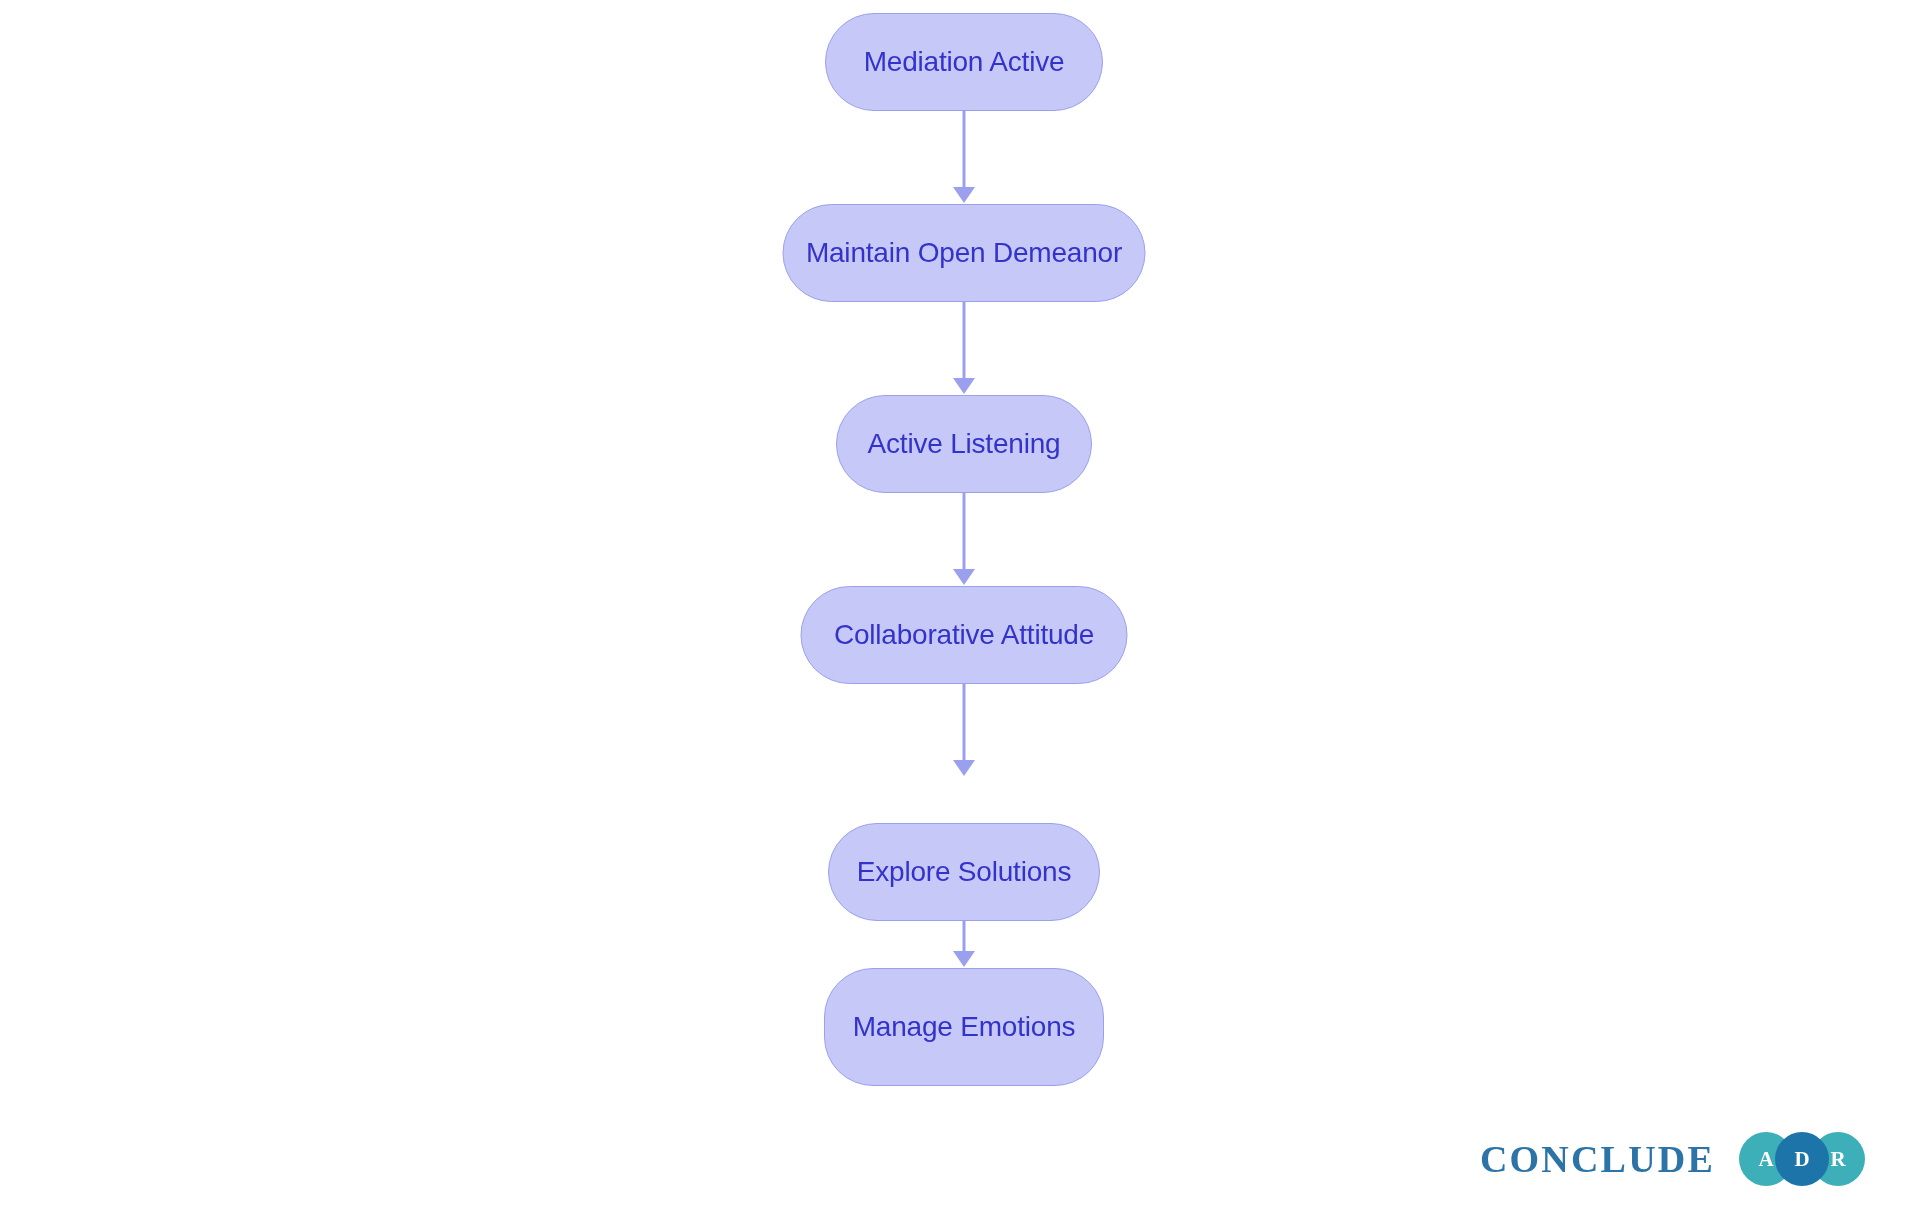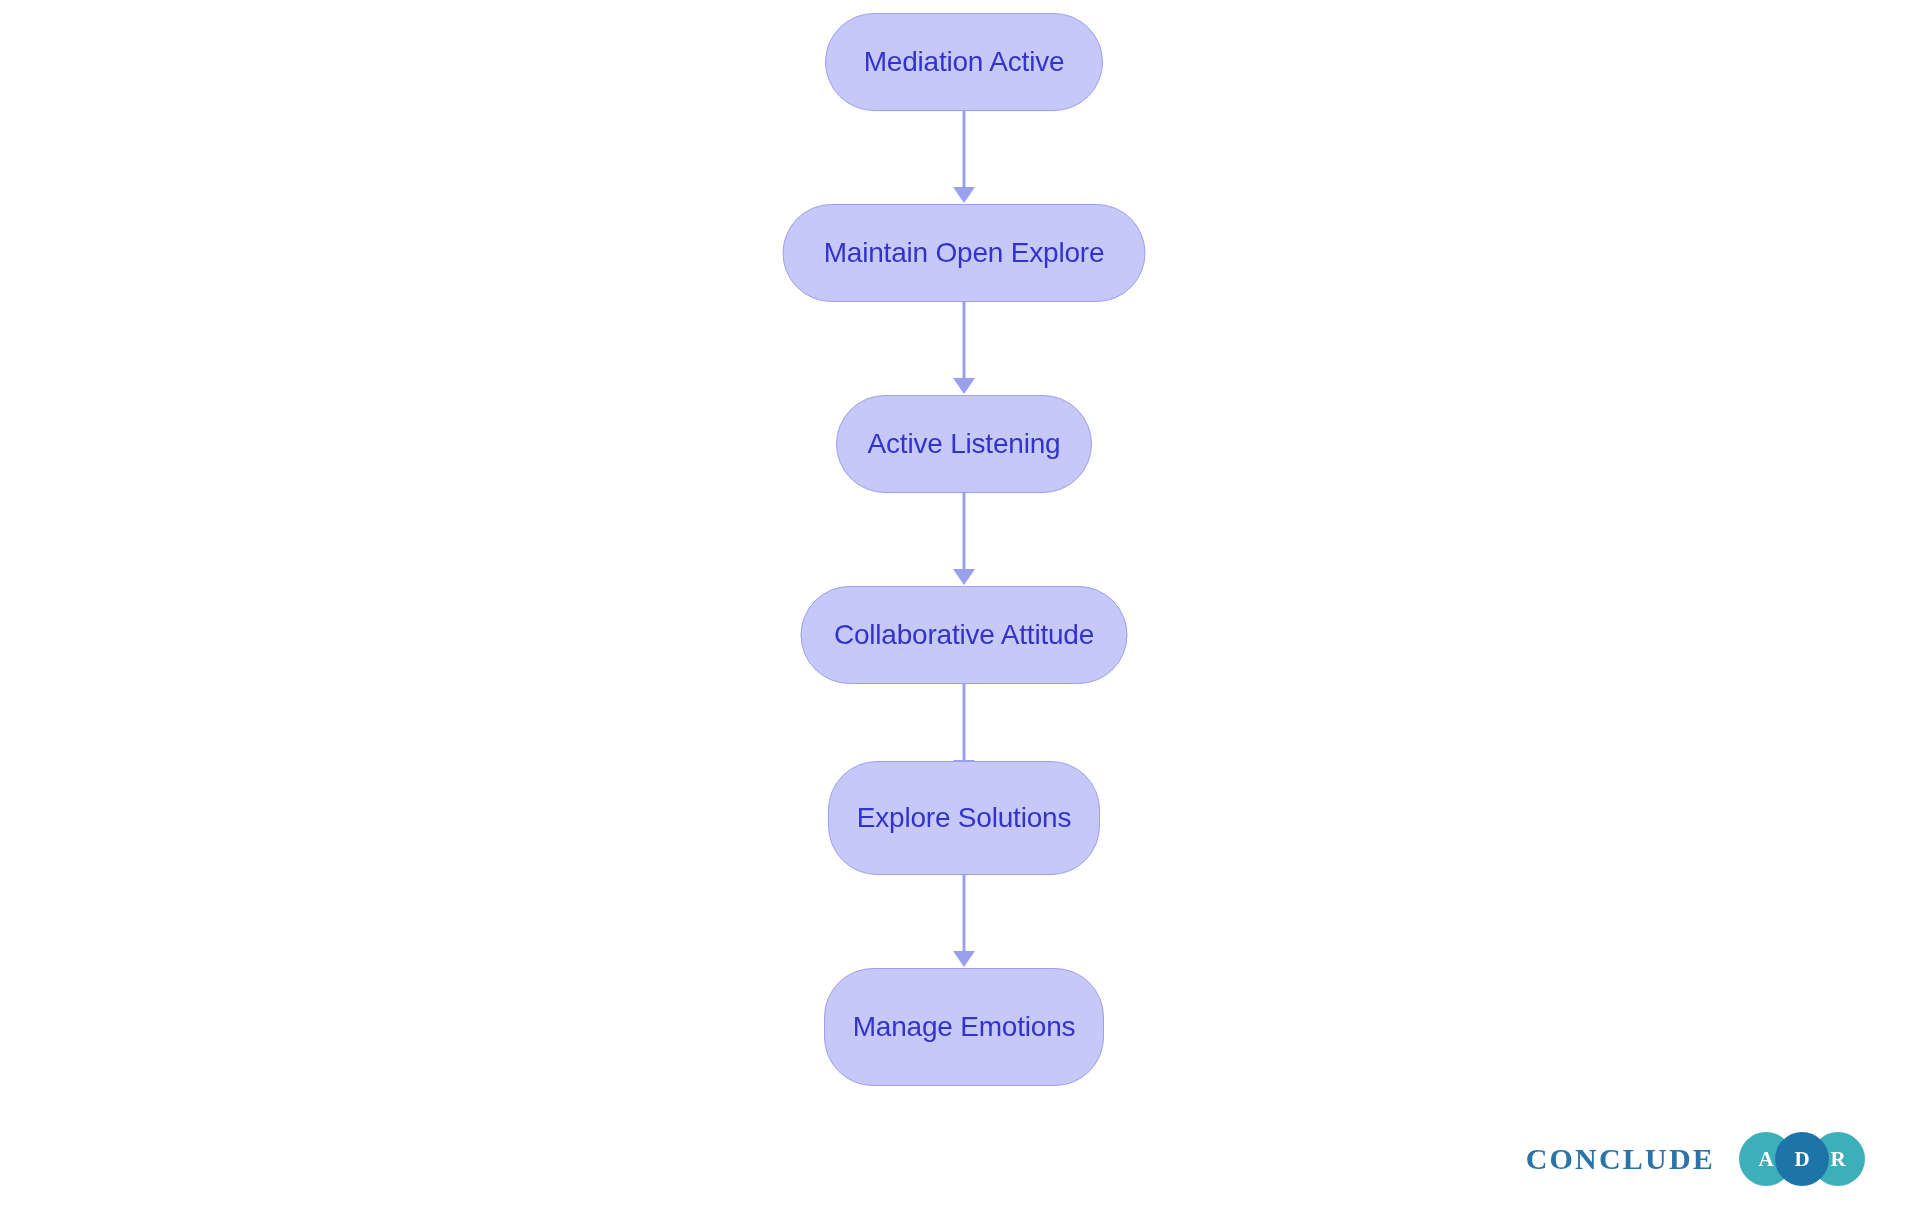--- a/index.html
+++ b/index.html
@@ -75,21 +75,21 @@
   #logo {
     position: absolute;
     right: 55px;
     bottom: 28px;
     display: flex;
     align-items: center;
     height: 56px;
   }
   #logo-wordmark {
     font-family: "Liberation Serif", serif;
-    font-size: 30px;
+    font-size: 38px;
     font-weight: 700;
     letter-spacing: 2.2px;
     color: #2c74a8;
     line-height: 1;
     margin-right: 24px;
     white-space: nowrap;
   }
   #logo-circles {
     position: relative;
     width: 126px;
@@ -137,29 +137,29 @@
         <div class="head" style="top: 76px;"></div>
       </div>
       <div class="edge" style="left: 964px; top: 875px; height: 92px;">
         <div class="stem" style="height: 76px;"></div>
         <div class="head" style="top: 76px;"></div>
       </div>
       <div class="node" style="left: 964px; top: 13px; width: 278px; height: 98px; border-radius: 49px;">
         <span class="node-label">Mediation Active</span>
       </div>
       <div class="node" style="left: 964px; top: 204px; width: 363px; height: 98px; border-radius: 49px;">
-        <span class="node-label">Maintain Open Explore</span>
+        <span class="node-label">Maintain Open Demeanor</span>
       </div>
       <div class="node" style="left: 964px; top: 586px; width: 327px; height: 98px; border-radius: 49px;">
         <span class="node-label">Collaborative Attitude</span>
       </div>
       <div class="node" style="left: 964px; top: 395px; width: 256px; height: 98px; border-radius: 49px;">
         <span class="node-label">Active Listening</span>
       </div>
-      <div class="node" style="left: 964px; top: 761px; width: 272px; height: 114px; border-radius: 49px;">
+      <div class="node" style="left: 964px; top: 823px; width: 272px; height: 98px; border-radius: 49px;">
         <span class="node-label">Explore Solutions</span>
       </div>
       <div class="node" style="left: 964px; top: 968px; width: 280px; height: 118px; border-radius: 49px;">
         <span class="node-label">Manage Emotions</span>
       </div>
     </div>
 
   <div id="logo">
     <div id="logo-wordmark">CONCLUDE</div>
     <div id="logo-circles">

